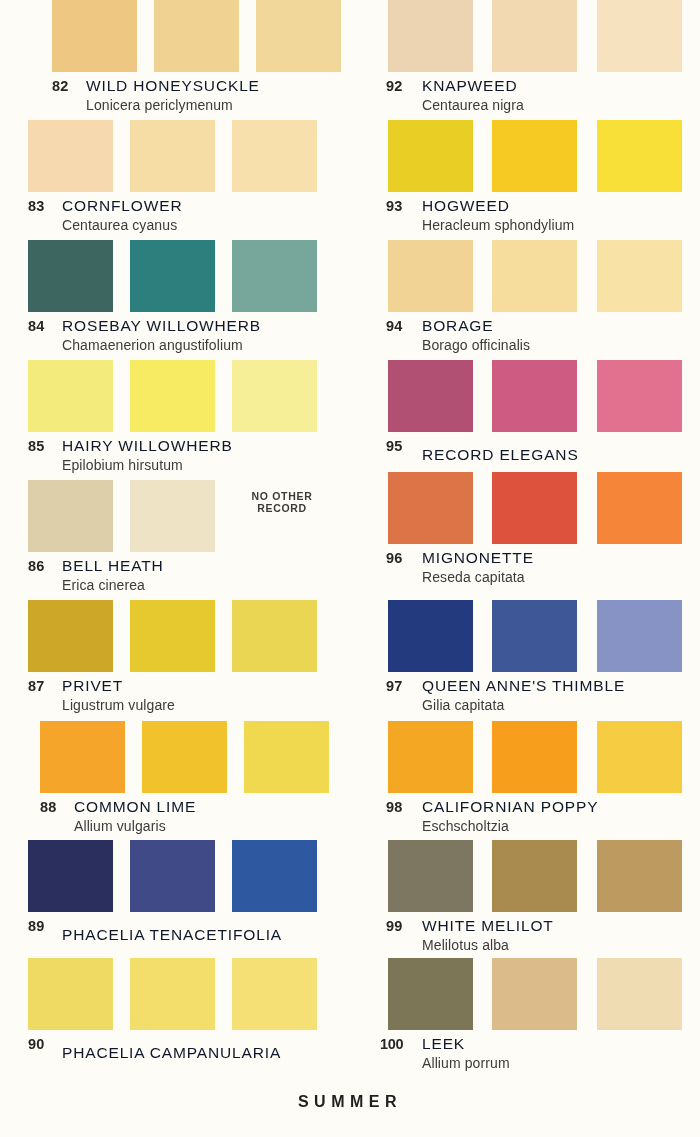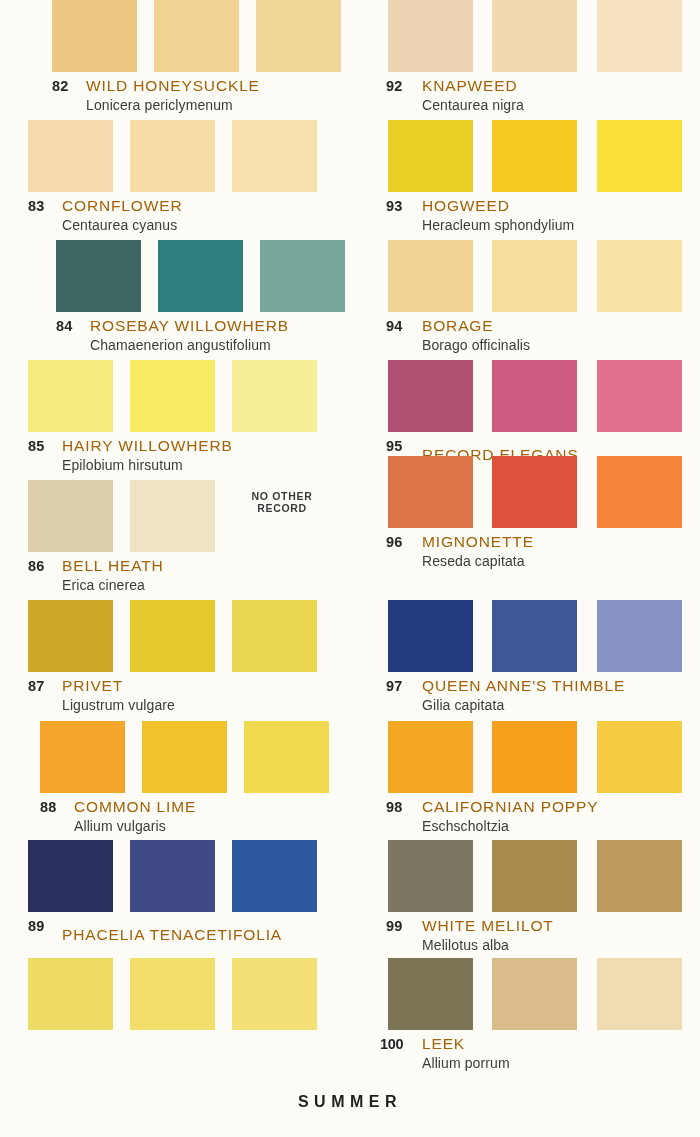--- a/index.html
+++ b/index.html
@@ -84,21 +84,21 @@
   .column.right .num { left: 36px; }
   .num.wide { left: 30px; letter-spacing: -0.3px; }
   .column.right .num.wide { left: 30px; }
 
   .common {
     position: absolute;
     left: 62px;
     top: 5px;
     font-size: 15.5px;
     letter-spacing: 0.85px;
-    color: #a16207;
+    color: #0f172a;
     white-space: nowrap;
   }
   .column.right .common { left: 72px; }
 
   .latin {
     position: absolute;
     left: 62px;
     top: 25px;
     font-size: 14px;
     letter-spacing: 0.1px;
@@ -141,21 +141,21 @@
           <div class="swatch s0" title="#f6d9ae" style="background: rgb(246, 217, 174);"></div>
           <div class="swatch s1" title="#f6dca5" style="background: rgb(246, 220, 165);"></div>
           <div class="swatch s2" title="#f7e0ab" style="background: rgb(247, 224, 171);"></div>
         </div>
         <div class="label">
           <div class="num">83</div>
           <div class="common">CORNFLOWER</div>
           <div class="latin">Centaurea cyanus</div>
         </div>
       </div>
-      <div class="entry" style="top: 240px; margin-left: 28px;">
+      <div class="entry" style="top: 240px;">
         <div class="swatch-row">
           <div class="swatch s0" title="#3d6661" style="background: rgb(61, 102, 97);"></div>
           <div class="swatch s1" title="#2c7f7c" style="background: rgb(44, 127, 124);"></div>
           <div class="swatch s2" title="#77a79b" style="background: rgb(119, 167, 155);"></div>
         </div>
         <div class="label">
           <div class="num">84</div>
           <div class="common">ROSEBAY WILLOWHERB</div>
           <div class="latin">Chamaenerion angustifolium</div>
         </div>
@@ -218,20 +218,24 @@
           <div class="num">89</div>
           <div class="common" style="top: 14px;">PHACELIA TENACETIFOLIA</div>
         </div>
       </div>
       <div class="entry" style="top: 958px;">
         <div class="swatch-row">
           <div class="swatch s0" title="#efdb63" style="background: rgb(239, 219, 99);"></div>
           <div class="swatch s1" title="#f3de6c" style="background: rgb(243, 222, 108);"></div>
           <div class="swatch s2" title="#f4e074" style="background: rgb(244, 224, 116);"></div>
         </div>
+        <div class="label">
+          <div class="num">90</div>
+          <div class="common" style="top: 14px;">PHACELIA CAMPANULARIA</div>
+        </div>
       </div>
     </div>
   <div class="column right">
       <div class="entry" style="top: 0px;">
         <div class="swatch-row">
           <div class="swatch s0" title="#ecd4b3" style="background: rgb(236, 212, 179);"></div>
           <div class="swatch s1" title="#f2d9b2" style="background: rgb(242, 217, 178);"></div>
           <div class="swatch s2" title="#f6e2be" style="background: rgb(246, 226, 190);"></div>
         </div>
         <div class="label">
@@ -268,21 +272,21 @@
         <div class="swatch-row">
           <div class="swatch s0" title="#b25074" style="background: rgb(178, 80, 116);"></div>
           <div class="swatch s1" title="#ce5b82" style="background: rgb(206, 91, 130);"></div>
           <div class="swatch s2" title="#e2718f" style="background: rgb(226, 113, 143);"></div>
         </div>
         <div class="label">
           <div class="num">95</div>
           <div class="common" style="top: 14px;">RECORD ELEGANS</div>
         </div>
       </div>
-      <div class="entry" style="top: 456px;">
+      <div class="entry" style="top: 472px;">
         <div class="swatch-row">
           <div class="swatch s0" title="#dc7447" style="background: rgb(220, 116, 71);"></div>
           <div class="swatch s1" title="#dc523c" style="background: rgb(220, 82, 60);"></div>
           <div class="swatch s2" title="#f58538" style="background: rgb(245, 133, 56);"></div>
         </div>
         <div class="label">
           <div class="num">96</div>
           <div class="common">MIGNONETTE</div>
           <div class="latin">Reseda capitata</div>
         </div>

